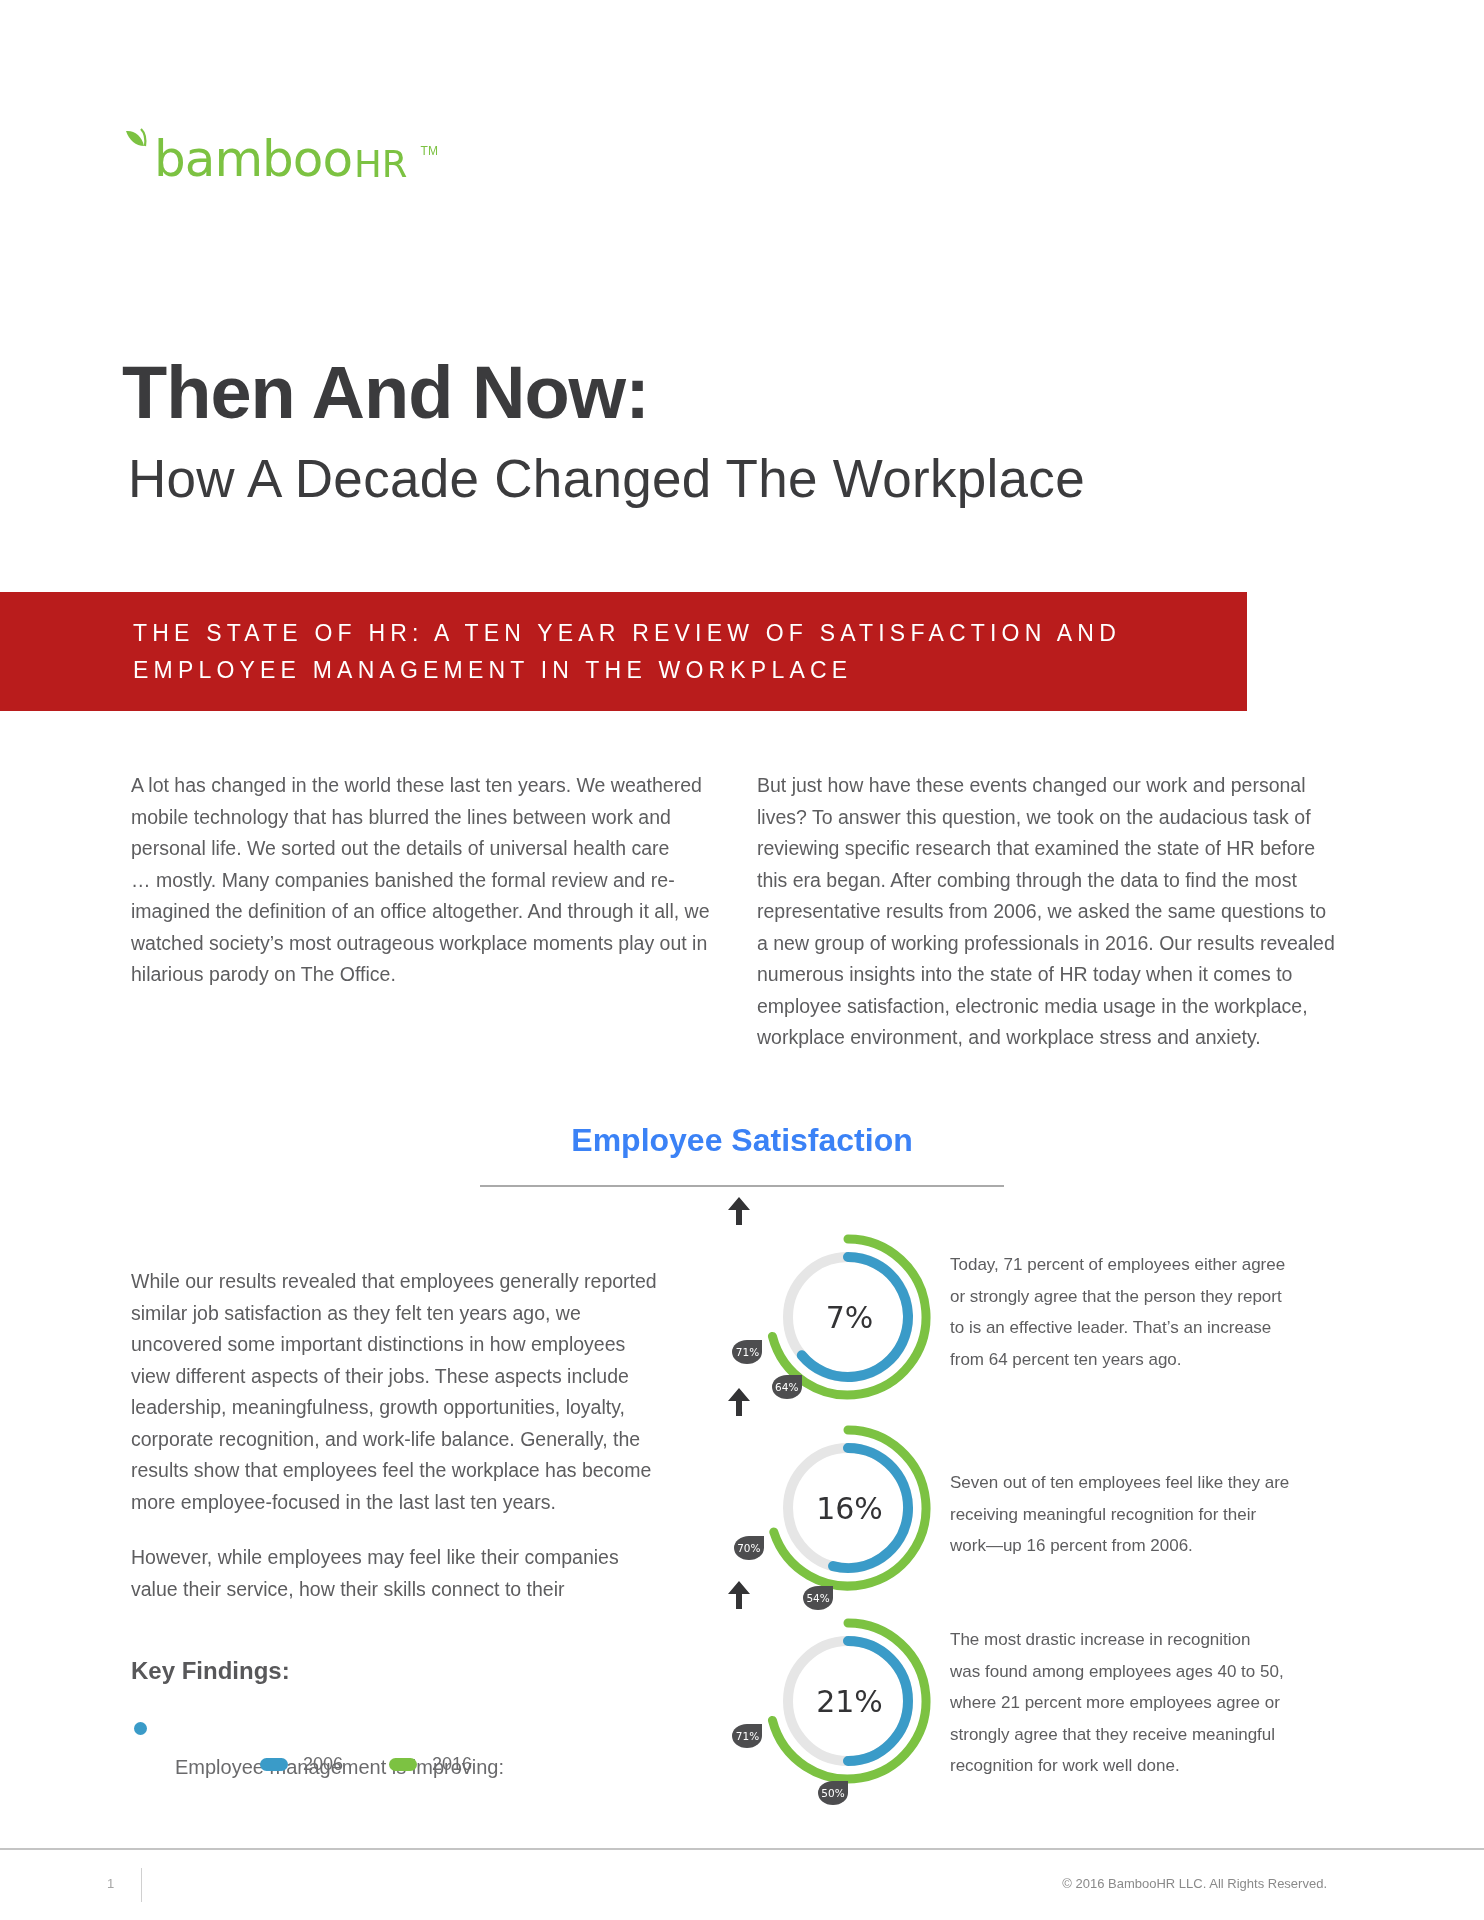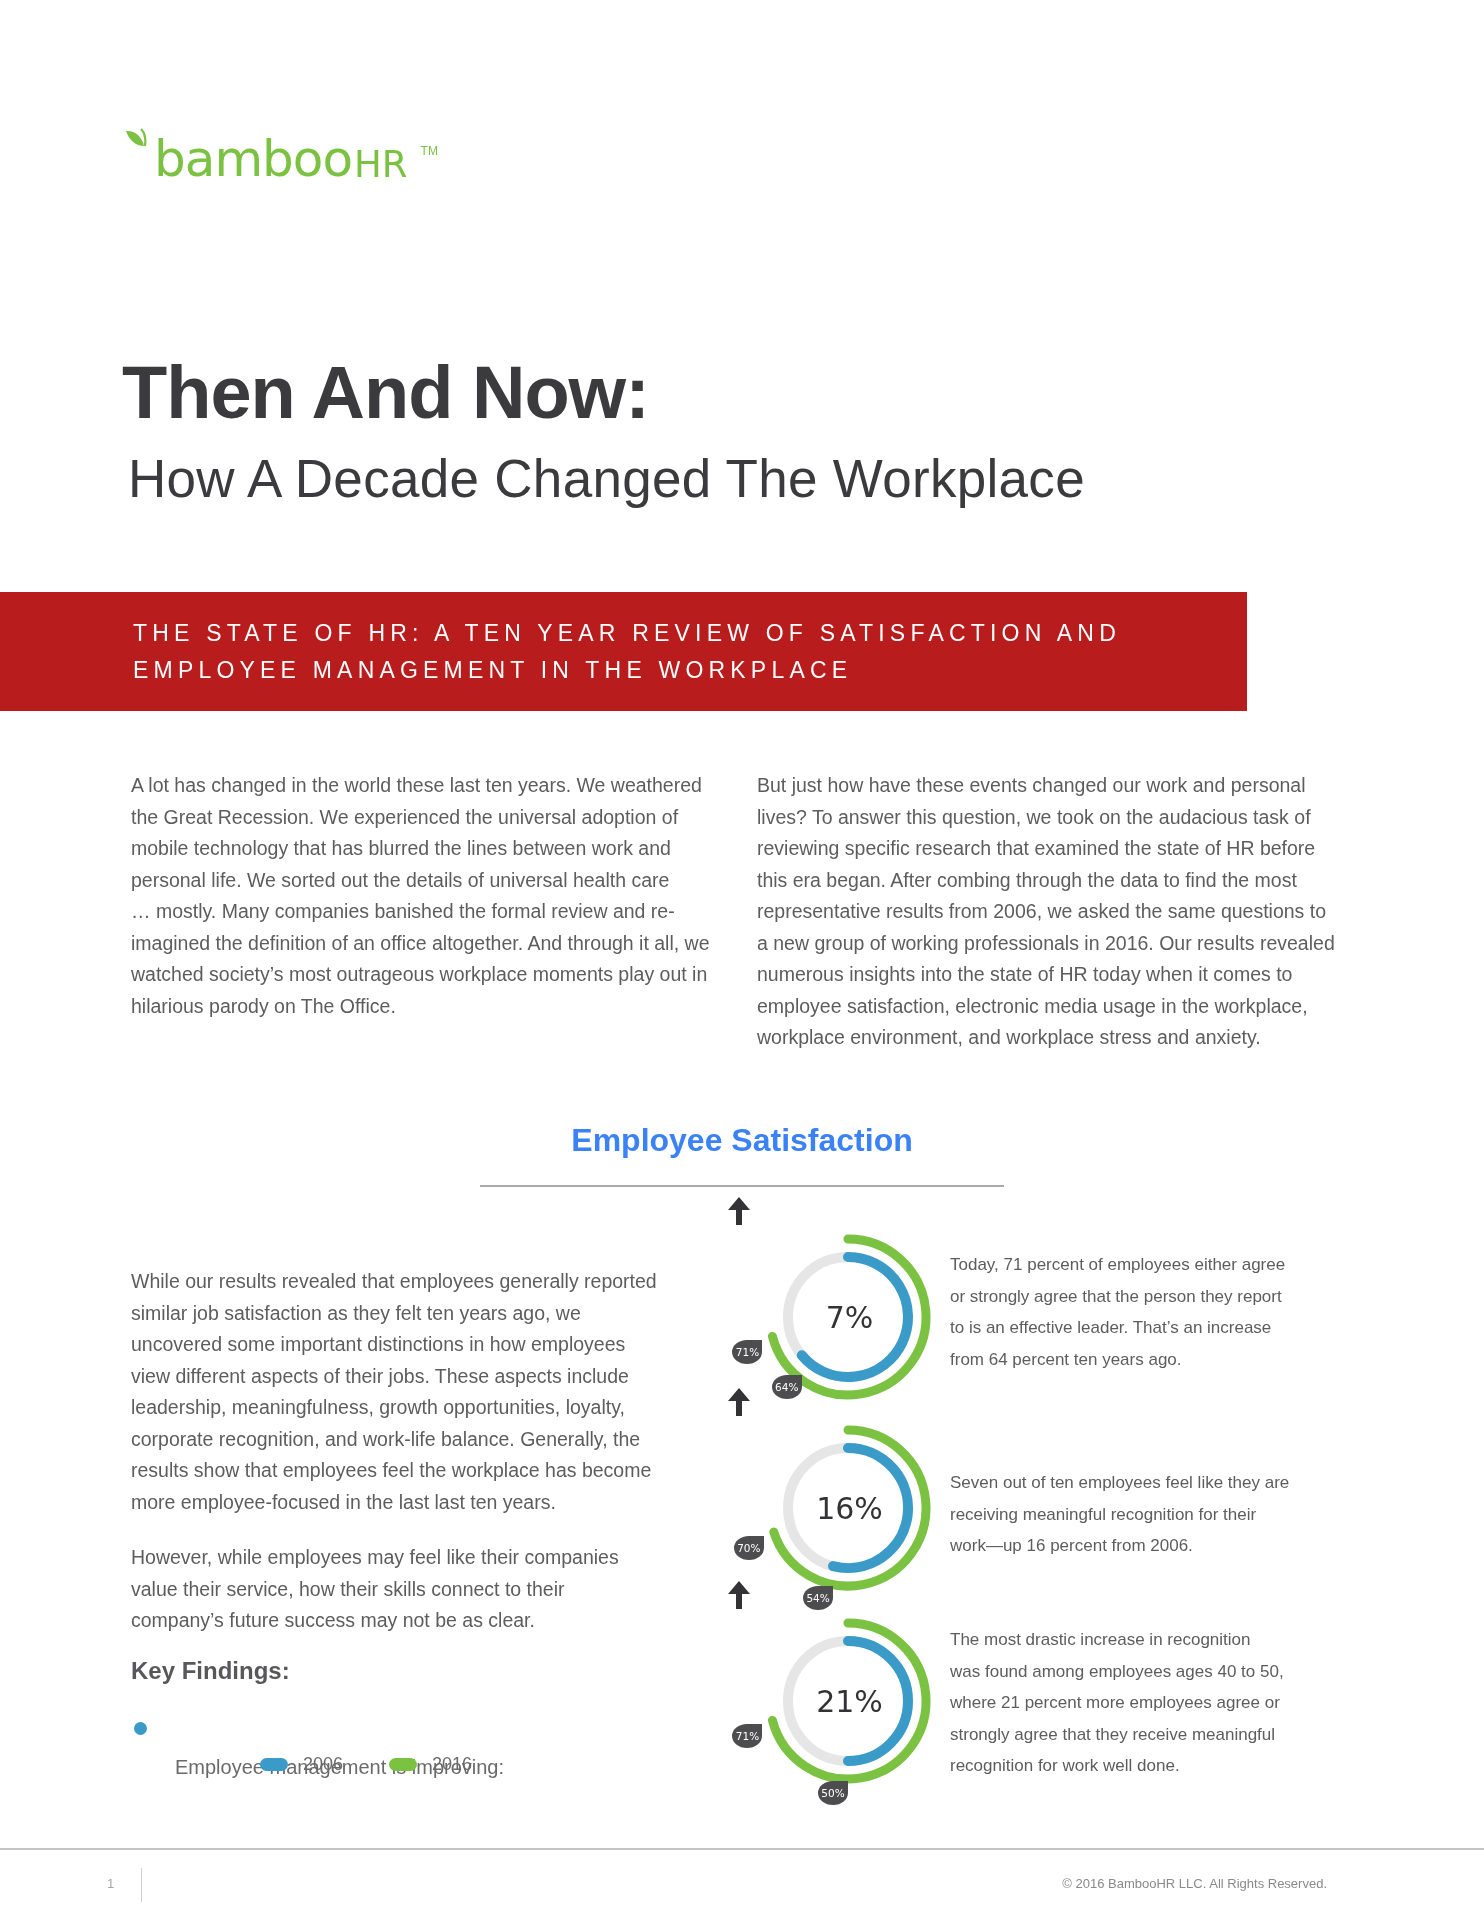--- a/index.html
+++ b/index.html
@@ -76,21 +76,20 @@
 <div class="abs title">Then And Now:</div>
 <div class="abs subtitle">How A Decade Changed The Workplace</div>
 
 <div class="abs banner">
   <div class="banner-line" style="top:28px">THE STATE OF HR: A TEN YEAR REVIEW OF SATISFACTION AND</div>
   <div class="banner-line" style="top:65px">EMPLOYEE MANAGEMENT IN THE WORKPLACE</div>
 </div>
 
 <div class="abs para col1" id="col1">
     <div>A lot has changed in the world these last ten years. We weathered</div>
-    <div>the Great Recession. We experienced the universal adoption of</div>
     <div>mobile technology that has blurred the lines between work and</div>
     <div>personal life. We sorted out the details of universal health care</div>
     <div>… mostly. Many companies banished the formal review and re-</div>
     <div>imagined the definition of an office altogether. And through it all, we</div>
     <div>watched society’s most outrageous workplace moments play out in</div>
     <div>hilarious parody on The Office.</div>
   </div>
 <div class="abs para col2" id="col2">
     <div>But just how have these events changed our work and personal</div>
     <div>lives? To answer this question, we took on the audacious task of</div>
@@ -112,21 +111,20 @@
     <div>uncovered some important distinctions in how employees</div>
     <div>view different aspects of their jobs. These aspects include</div>
     <div>leadership, meaningfulness,  growth opportunities, loyalty,</div>
     <div>corporate recognition, and work-life balance. Generally, the</div>
     <div>results show that employees feel the workplace has become</div>
     <div>more employee-focused in the last last ten years.</div>
   </div>
 <div class="abs para left-para2" id="sp2">
     <div>However, while employees may feel like their companies</div>
     <div>value their service, how their skills connect to their</div>
-    <div>company’s future success may not be as clear.</div>
   </div>
 
 <div class="abs key-findings">Key Findings:</div>
 <div class="abs bullet-dot"></div>
 <div class="abs bullet-text">Employee management is improving:</div>
 
 <div class="abs legend">
   <span class="legend-pill" style="background:#3a9bc8"></span>
   <span class="legend-label">2006</span>
   <span class="legend-pill" style="background:#7cc242"></span>

